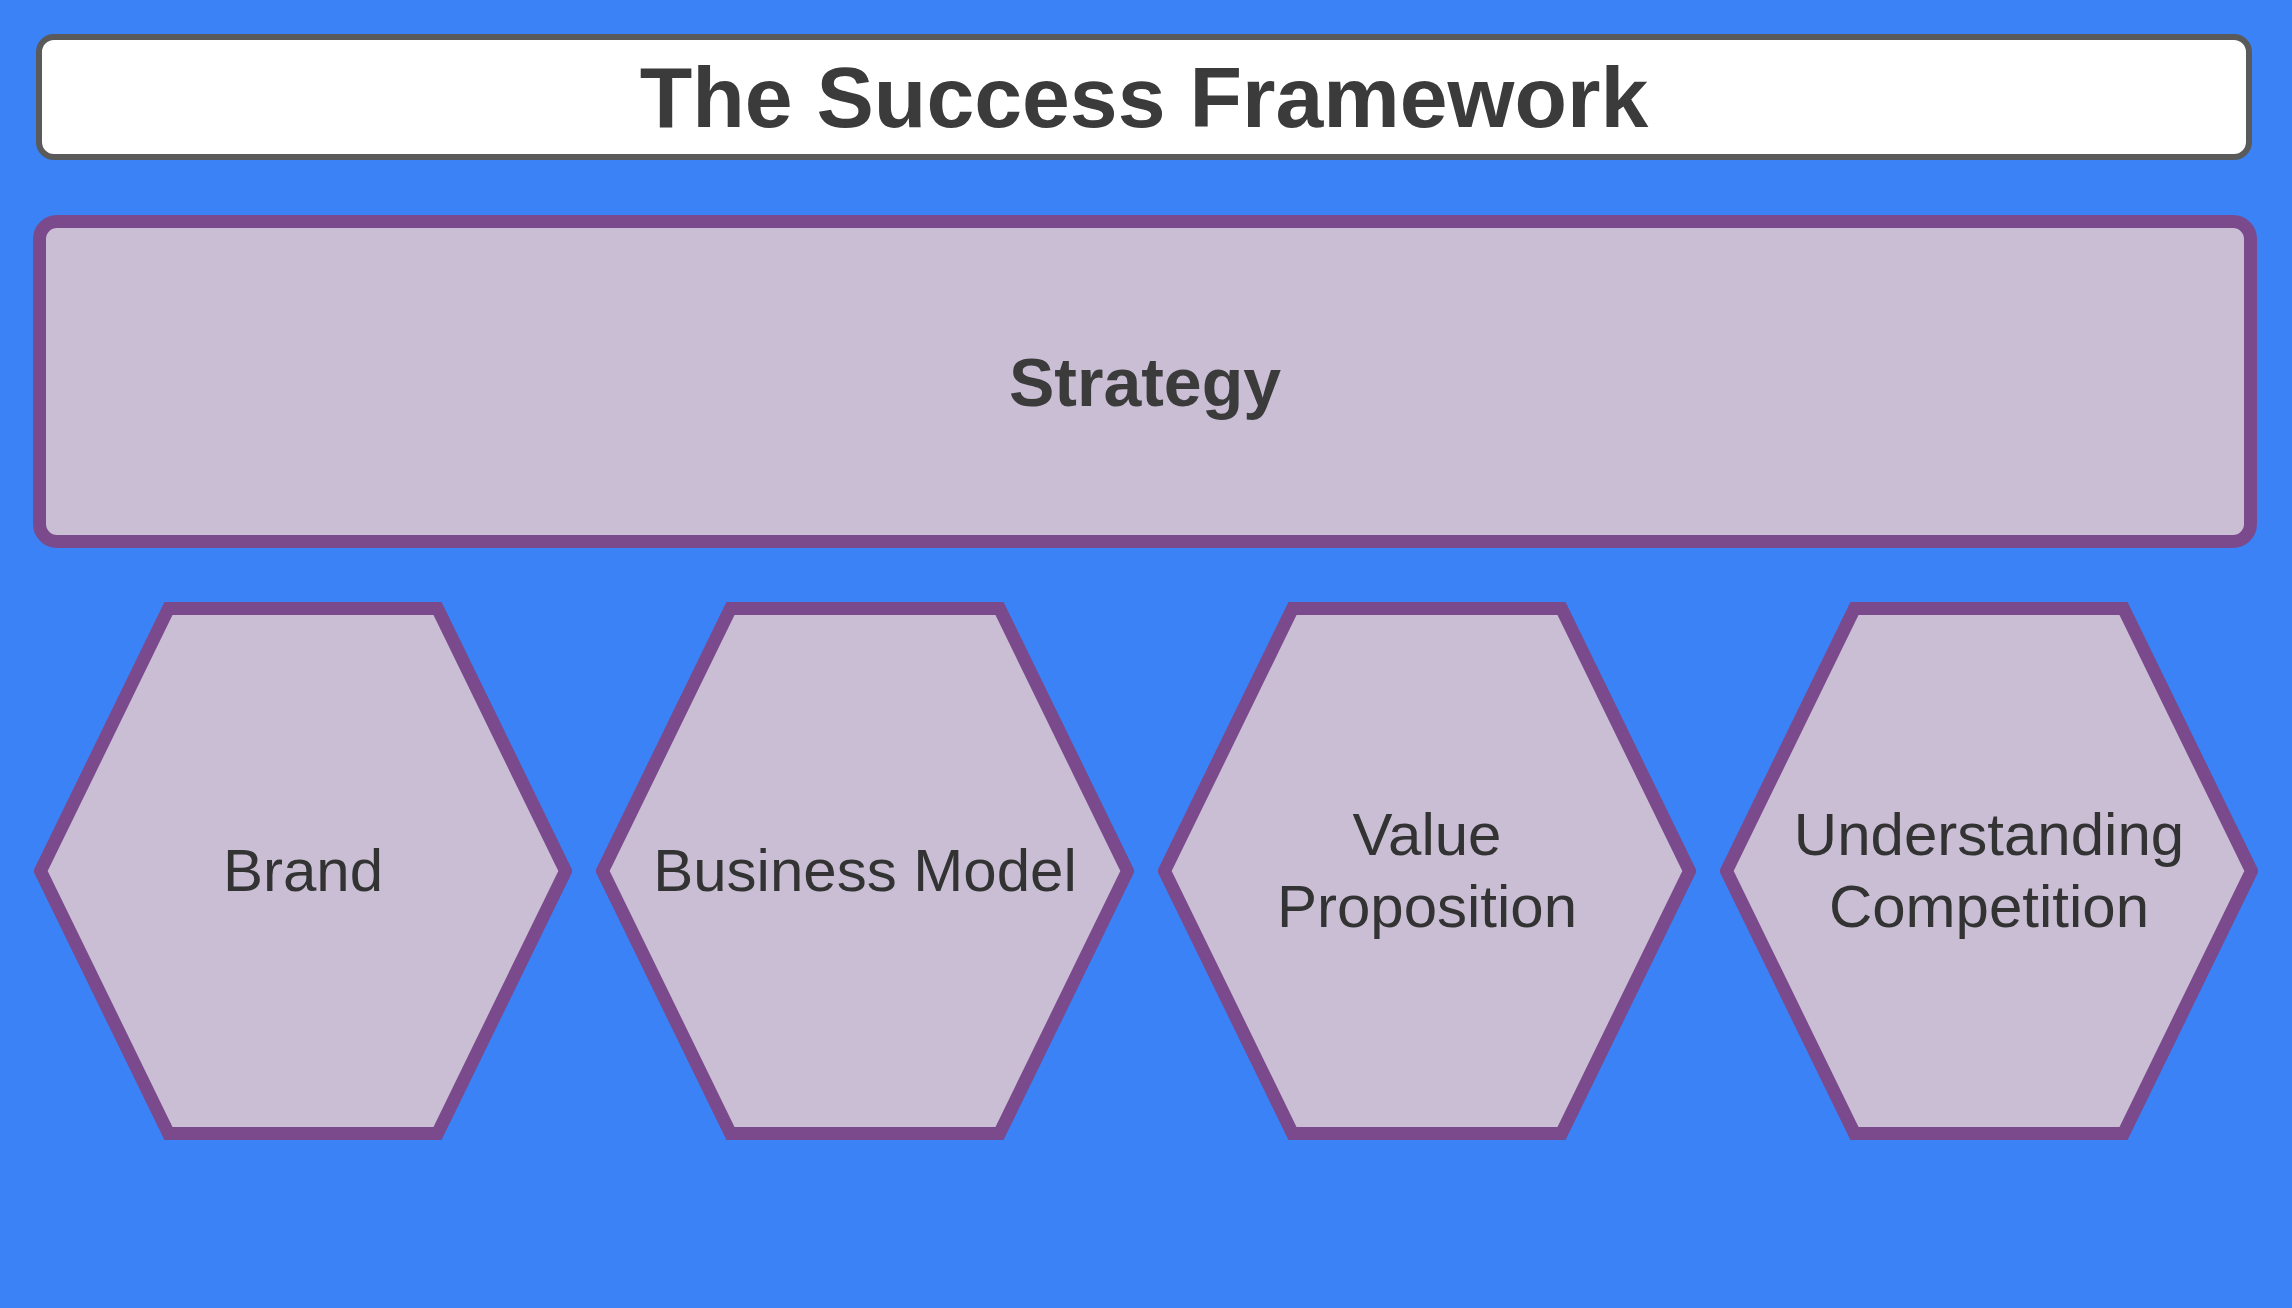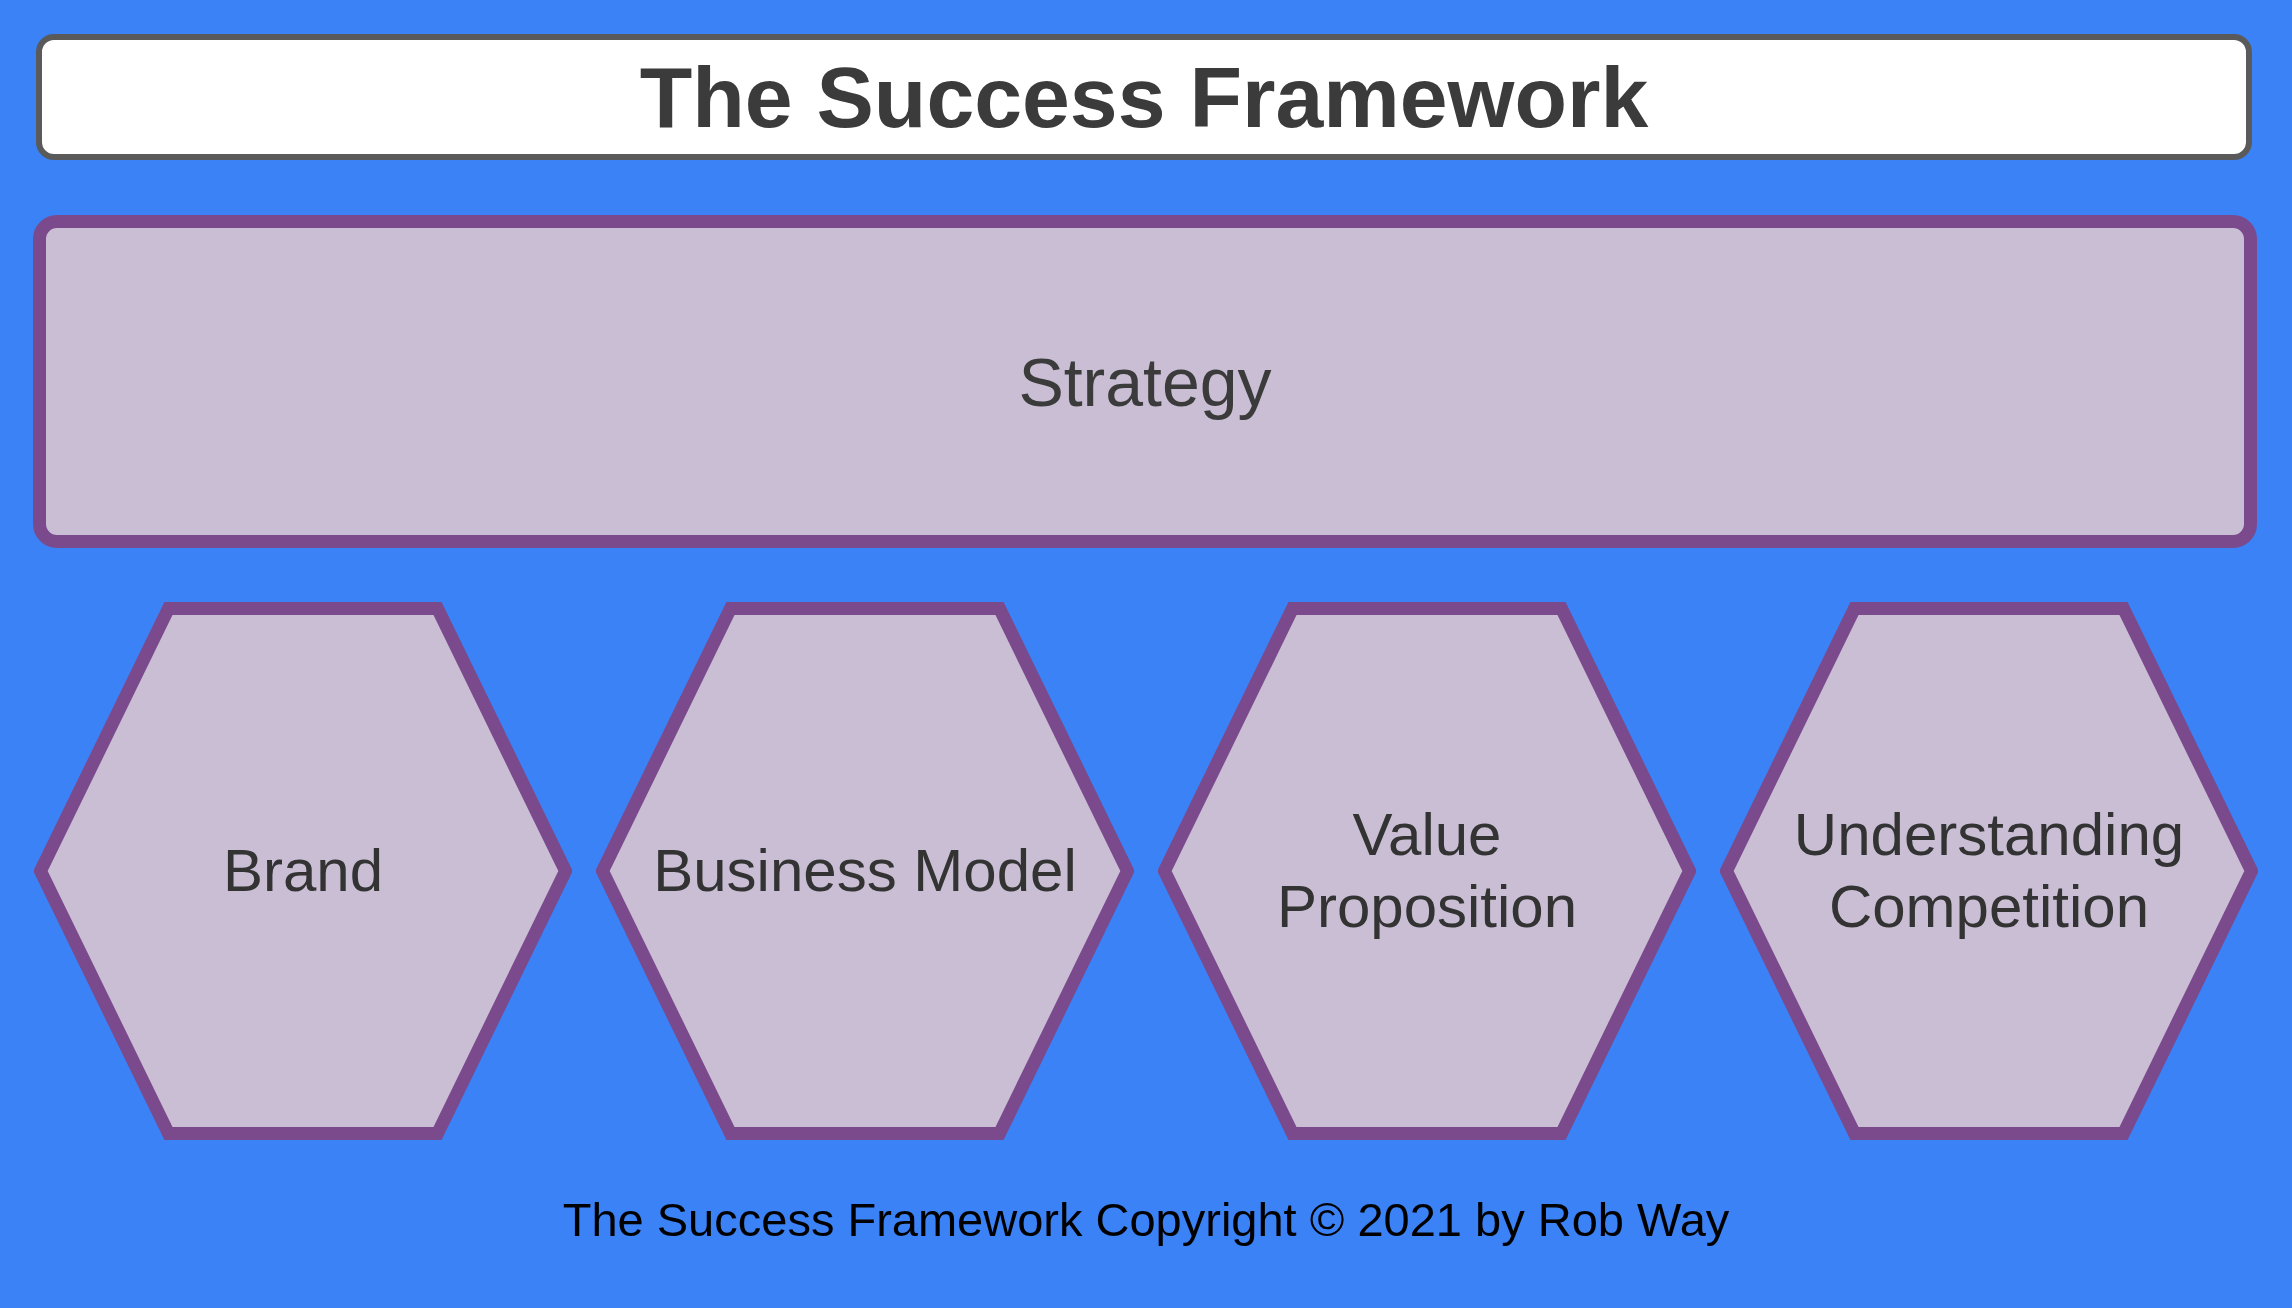--- a/index.html
+++ b/index.html
@@ -57,21 +57,21 @@
     height: 333px;
     background: var(--hex-fill);
     border: 13px solid var(--hex-stroke);
     border-radius: 24px;
     display: flex;
     align-items: center;
     justify-content: center;
   }
   .strategy-box .strategy-text {
     font-size: 68px;
-    font-weight: normal;
+    font-weight: bold;
     color: var(--title-text);
     white-space: nowrap;
   }
 
   
   .hex {
     position: absolute;
     top: 602px;
     width: 538px;
     height: 538px;
@@ -154,15 +154,14 @@
   </div>
 
   <div class="hex hex-4">
     <svg viewBox="0 0 538 538">
       <polygon class="hex-poly" points="134.5,6.5 403.5,6.5 531.5,269 403.5,531.5 134.5,531.5 6.5,269"></polygon>
     </svg>
     <div class="hex-label">Understanding
 Competition</div>
   </div>
 
-  <div class="footer">The Success Framework Copyright © 2021 by Rob Way</div>
 
 </div>
 
 </body></html>

